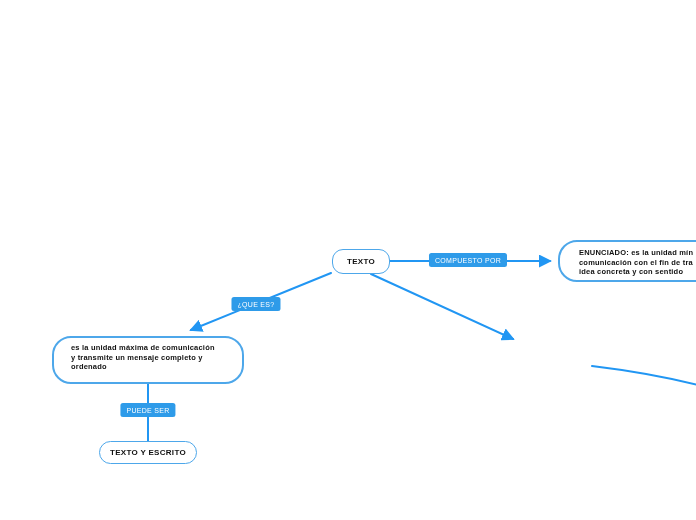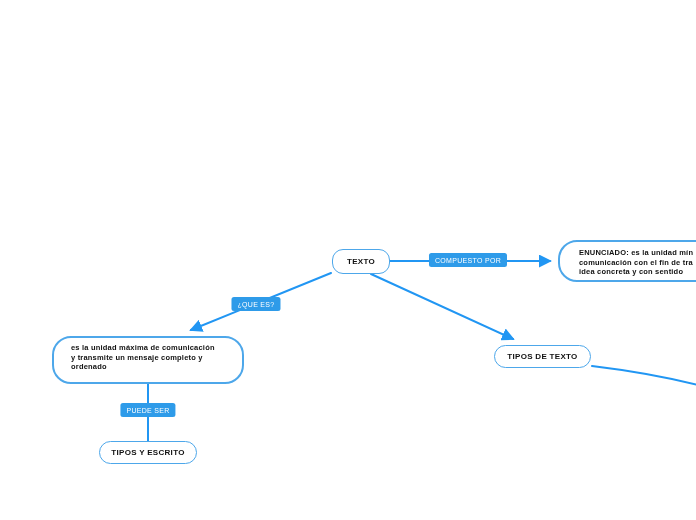--- a/index.html
+++ b/index.html
@@ -81,23 +81,22 @@
   <div class="node pill-small" style="left:320px; top:249px; width:58px; height:25px; border-radius:11px;margin-left:12px;">TEXTO</div>
 
   <div class="node pill-big" style="left:558px; top:240px; width:300px; height:42px; padding:6px 0 0 19px;">ENUNCIADO: es la unidad mín
 comunicación con el fin de tra
 idea concreta y con sentido</div>
 
   <div class="node pill-big" style="left:52px; top:336px; width:192px; height:48px; padding:5px 0 0 17px;">es la unidad máxima de comunicación
 y transmite un mensaje completo y
 ordenado</div>
 
-  <div class="node pill-small" style="left:494px; top:345px; width:97px; height:23px;">TIPOS DE TEXTO</div>
 
-  <div class="node pill-small" style="left:99px; top:441px; width:98px; height:23px;">TIPOS Y ESCRITO</div>
+  <div class="node pill-small" style="left:99px; top:441px; width:98px; height:23px;">TEXTO Y ESCRITO</div>
 
   <div class="edge-label" style="left:468px; top:260px;">COMPUESTO POR</div>
 
   <div class="edge-label" style="left:256px; top:304px;">¿QUE ES?</div>
 
   <div class="edge-label" style="left:148px; top:410px;">PUEDE SER</div>
 
 </div>
 
 </body></html>

